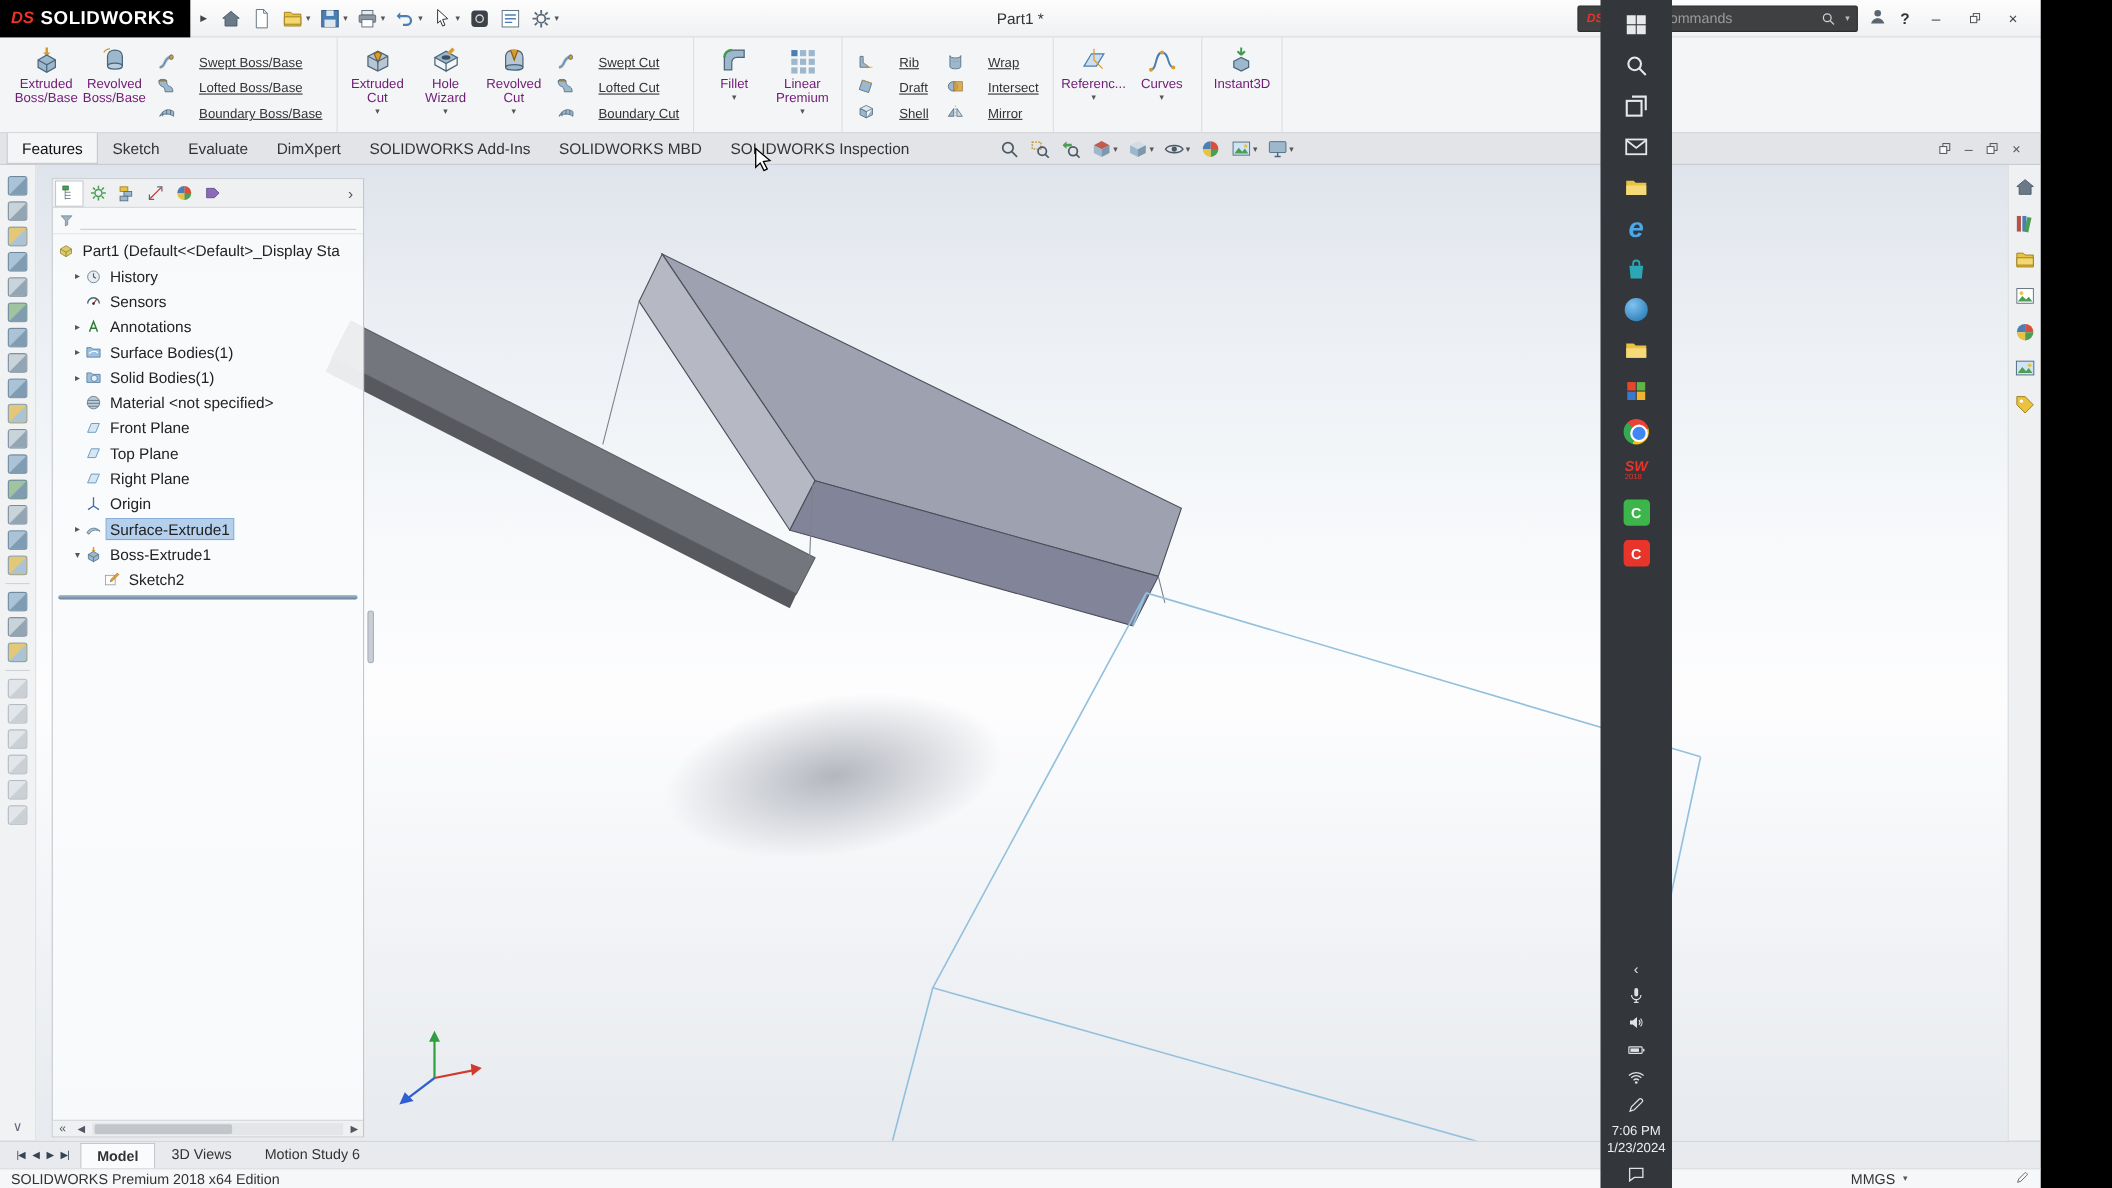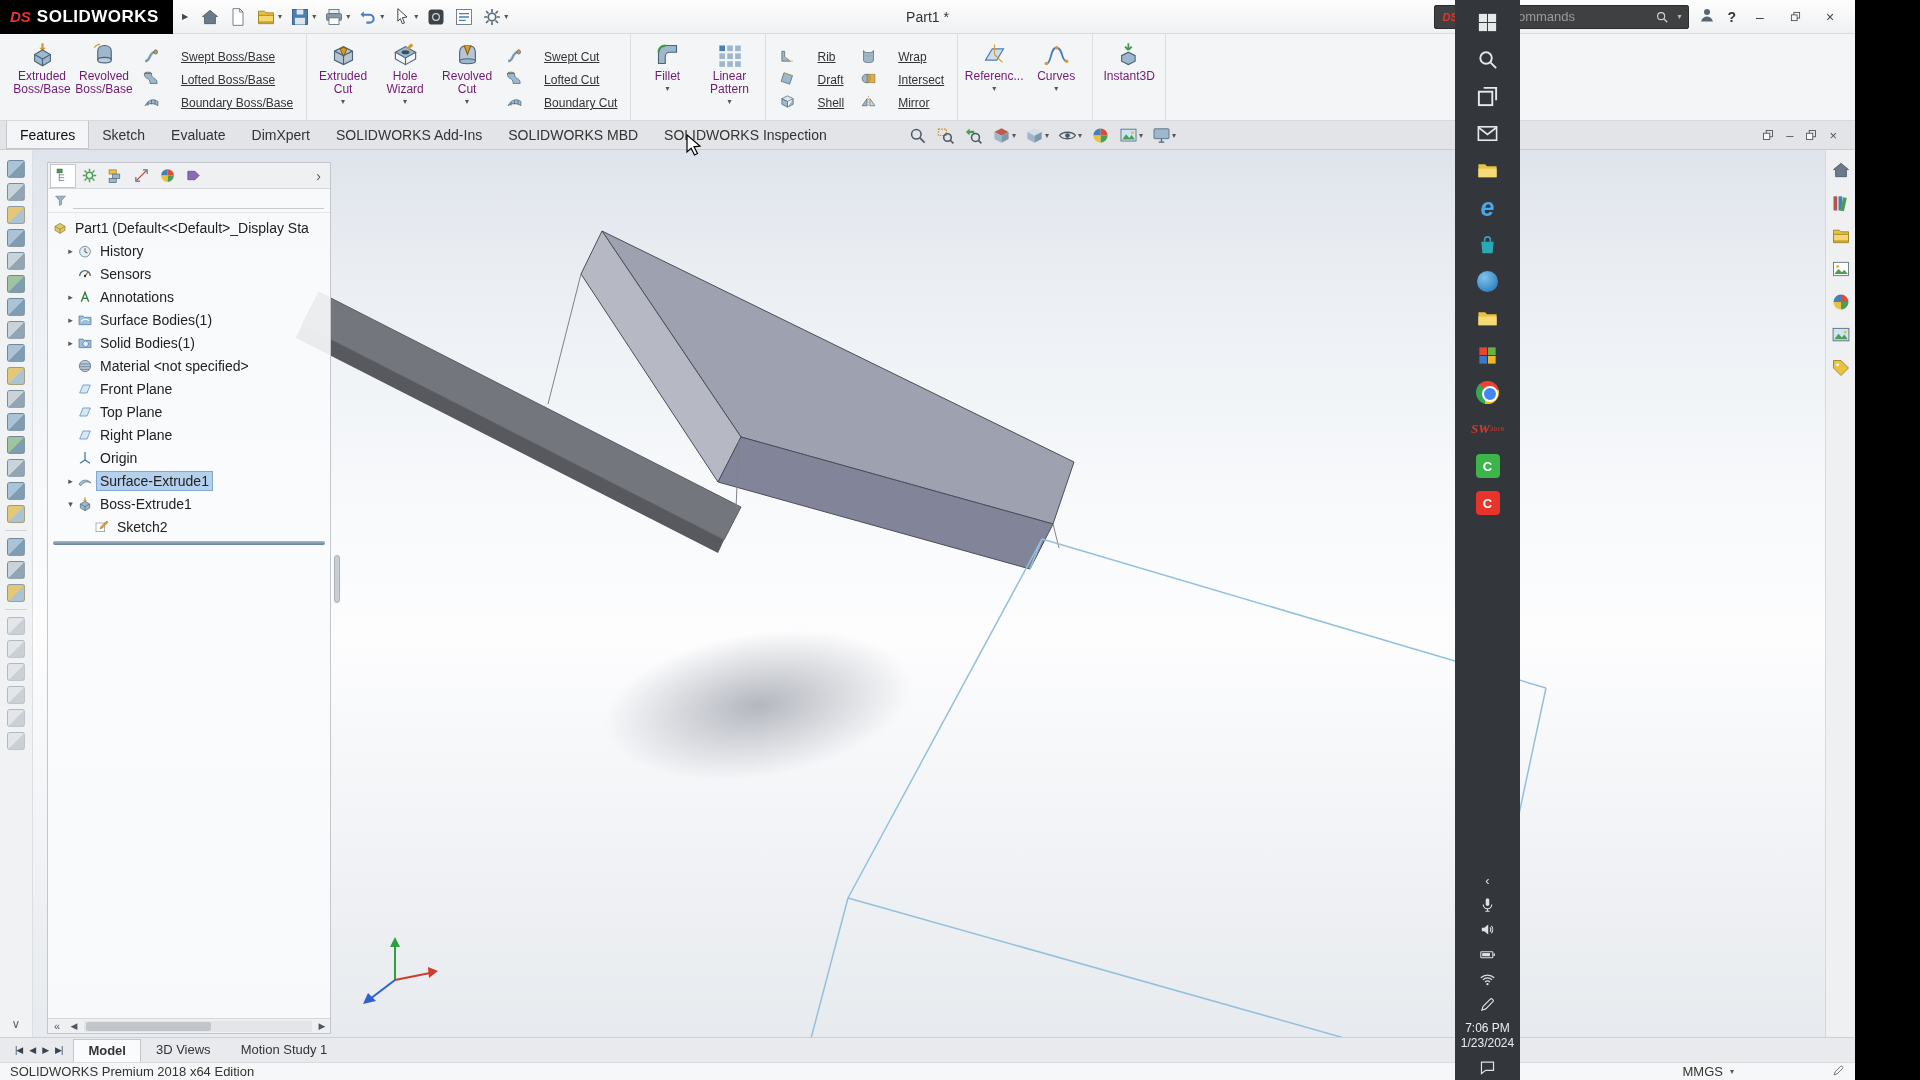--- a/index.html
+++ b/index.html
@@ -115,21 +115,21 @@
 
 .taskbar{position:absolute;top:0;right:0;width:65px;height:1080px;background:#33363a;display:flex;flex-direction:column;align-items:center;padding:8px 0 4px;gap:9px;}
 .tb-btn{width:40px;height:28px;display:flex;align-items:center;justify-content:center;flex:0 0 28px;}
 .tb-btn svg{width:23px;height:23px;color:#e6e8ea;}
 .start-c{color:#7ab8e8;}
 .mail-c{color:#7ab8e8;}
 .edge-e{color:#4aa8e8;font-size:25px;font-weight:bold;font-style:italic;line-height:25px;}
 .sphere{width:21px;height:21px;border-radius:50%;background:radial-gradient(circle at 35% 30%,#7ec3ef,#1c6fae);}
 .chrome{width:23px;height:23px;border-radius:50%;background:conic-gradient(from -45deg,#ea4335 0 120deg,#fbbc05 120deg 240deg,#34a853 240deg 360deg);position:relative;}
 .chrome::after{content:"";position:absolute;left:5.5px;top:5.5px;width:12px;height:12px;border-radius:50%;background:#4285f4;border:2px solid #fff;}
-.sw-tile{display:flex;flex-direction:row;line-height:10px;color:#e8342a;font-family:Liberation Serif, serif;}
+.sw-tile{display:flex;flex-direction:column;line-height:10px;color:#e8342a;}
 .sw-tile .g1{font-size:13px;font-weight:bold;font-style:italic;}
 .sw-tile .g2{font-size:7px;}
 .tile{width:24px;height:24px;border-radius:4px;display:flex;align-items:center;justify-content:center;color:#fff;font-weight:bold;font-size:13px;}
 .tile.green{background:#3cb54a;}
 .tile.red{background:#e8342a;}
 .tb-bottom{margin-top:auto;display:flex;flex-direction:column;align-items:center;gap:8px;}
 .tb-bottom svg{width:17px;height:17px;color:#dfe1e3;}
 .tray-expand{color:#dfe1e3;font-size:13px;}
 .clock{color:#eceef0;font-size:12px;text-align:center;line-height:15px;}
 
@@ -627,21 +627,21 @@
             <svg>
               <use href="#s-fillet"></use>
             </svg>
             <div class="blabel">Fillet</div>
             <span class="bcaret">▾</span>
           </div>
       <div class="bigbtn">
             <svg>
               <use href="#s-pat"></use>
             </svg>
-            <div class="blabel">Linear Pattern</div>
+            <div class="blabel">Linear Premium</div>
             <span class="bcaret">▾</span>
           </div>
     </div>
     <div class="rgroup">
       <div class="smallcol">
         <div class="smallbtn">
               <svg>
                 <use href="#s-rib"></use>
               </svg>
               <span>Rib</span>
@@ -1013,21 +1013,21 @@
 
   <div class="bottom-tabs">
     <div class="vcr">
       <span>|◀</span>
       <span>◀</span>
       <span>▶</span>
       <span>▶|</span>
     </div>
     <div class="btab active">Model</div>
     <div class="btab">3D Views</div>
-    <div class="btab">Motion Study 1</div>
+    <div class="btab">Motion Study 6</div>
   </div>
 
   <div class="statusbar">
     <span>SOLIDWORKS Premium 2018 x64 Edition</span>
     <div class="sb-units">
       <span>MMGS</span>
       <span class="qcaret">▾</span>
     </div>
     <div class="sb-pencil"><svg>
             <use href="#s-pen"></use>

